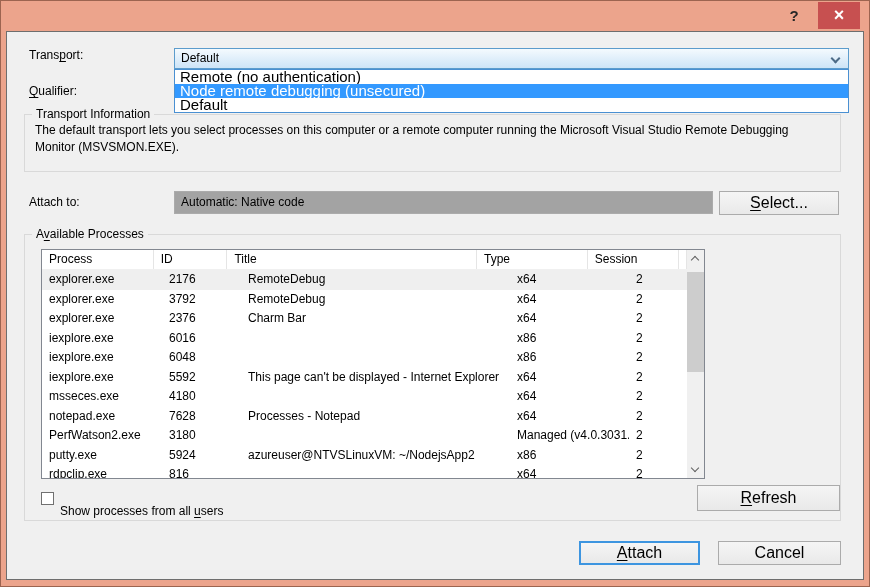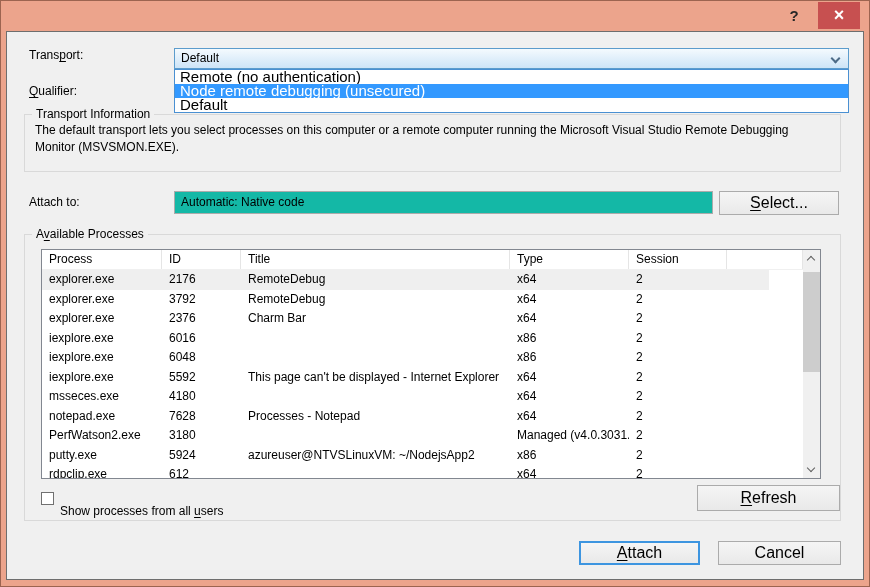--- a/index.html
+++ b/index.html
@@ -55,35 +55,35 @@
   .dd-item.selected { background:var(--selection,#3399ff); color:#fff; }
 
   
   .groupbox { position:absolute; border:1px solid #d9d9d9; }
   .groupbox-label { position:absolute; top:-8px; left:7px; background:#f0f0f0; padding:0 4px; white-space:nowrap; }
   .ti-text { position:absolute; left:10px; top:7px; right:10px; line-height:17px; }
 
   
   .textbox {
     position:absolute; left:167px; top:159px; width:539px; height:23px;
-    background:#14b8a6; border:1px solid #ababab; line-height:21px; padding-left:6px;
+    background:#a3a3a3; border:1px solid #ababab; line-height:21px; padding-left:6px;
   }
 
   
   .btn {
     position:absolute; background:linear-gradient(#f5f5f5,#e9e9e9);
     border:1px solid #ababab; text-align:center; font-size:16px; color:#000;
   }
   .btn-select { left:712px; top:159px; width:120px; height:24px; line-height:22px; }
   .btn-refresh { left:690px; top:453px; width:143px; height:26px; line-height:24px; }
   .btn-attach { left:572px; top:509px; width:121px; height:24px; line-height:20px; border:2px solid #3d95e0; }
   .btn-cancel { left:711px; top:509px; width:123px; height:24px; line-height:22px; }
 
   
-  .lv { position:absolute; left:34px; top:217px; width:780px; height:230px; background:#fff; border:1px solid #828790; }
+  .lv { position:absolute; left:34px; top:217px; width:664px; height:230px; background:#fff; border:1px solid #828790; }
   .lv-header { position:absolute; left:0; top:0; right:17px; height:20px; display:flex; background:#fff; border-bottom:1px solid #f0f0f0; }
   .lv-hcell { border-right:1px solid #e5e5e5; padding-left:7px; line-height:19px; white-space:nowrap; overflow:hidden; }
   .lv-hfill { flex:1; }
   .lv-body { position:absolute; left:0; top:20px; right:17px; bottom:0; overflow:hidden; }
   .lv-row { display:flex; height:19.5px; align-items:center; width:727px; }
   .lv-row.hot { background:var(--hotrow,#efefef); }
   .lv-cell { padding-left:7px; white-space:nowrap; overflow:hidden; line-height:19px; }
   .c-process { width:120px; } .c-id { width:79px; } .c-title { width:269px; }
   .c-type { width:119px; } .c-session { width:98px; }
 
@@ -225,21 +225,21 @@
           </div>
           <div class="lv-row">
             <div class="lv-cell c-process">putty.exe</div>
             <div class="lv-cell c-id">5924</div>
             <div class="lv-cell c-title">azureuser@NTVSLinuxVM: ~/NodejsApp2</div>
             <div class="lv-cell c-type">x86</div>
             <div class="lv-cell c-session">2</div>
           </div>
           <div class="lv-row">
             <div class="lv-cell c-process">rdpclip.exe</div>
-            <div class="lv-cell c-id">612</div>
+            <div class="lv-cell c-id">816</div>
             <div class="lv-cell c-title"></div>
             <div class="lv-cell c-type">x64</div>
             <div class="lv-cell c-session">2</div>
           </div>
         </div>
       <div class="lv-scroll">
         <div class="sb-arrow sb-up">
             <span class="chev"></span>
           </div>
         <div class="sb-thumb"></div>

